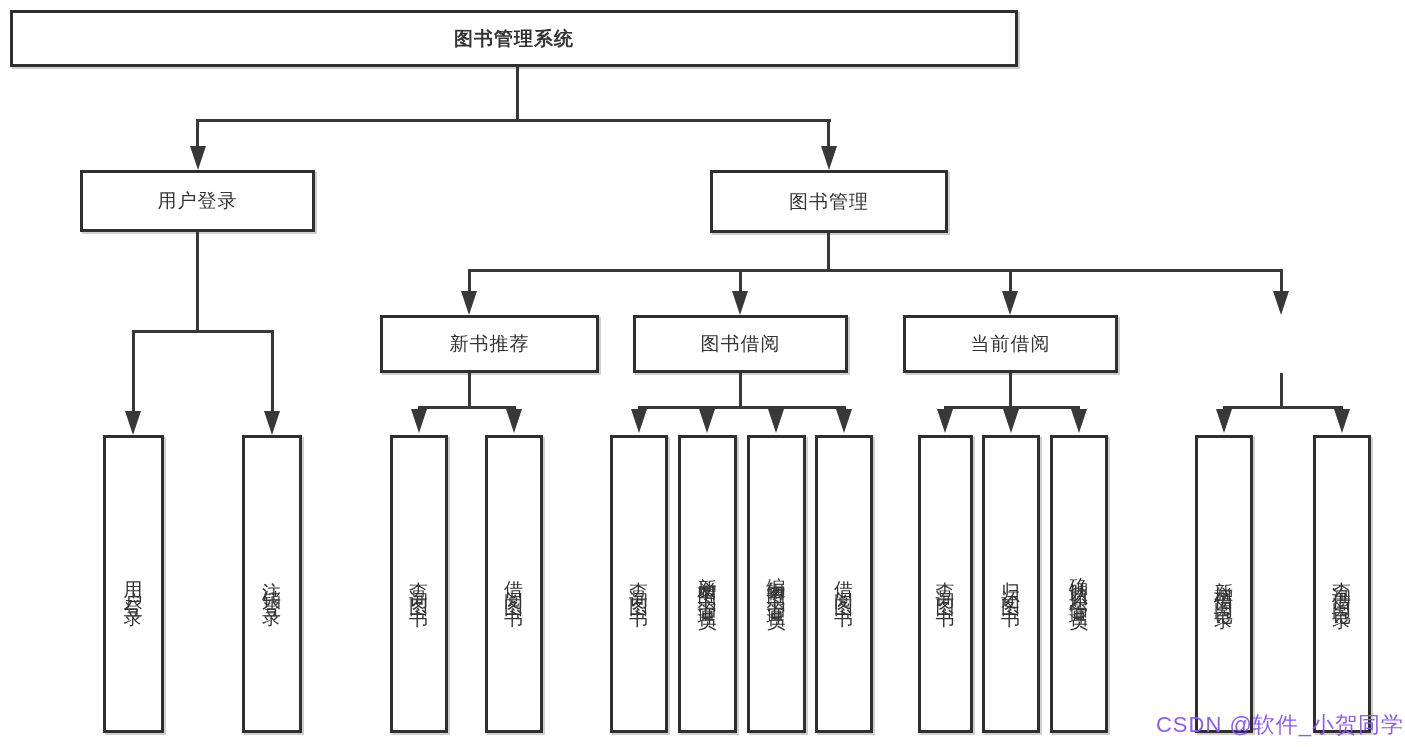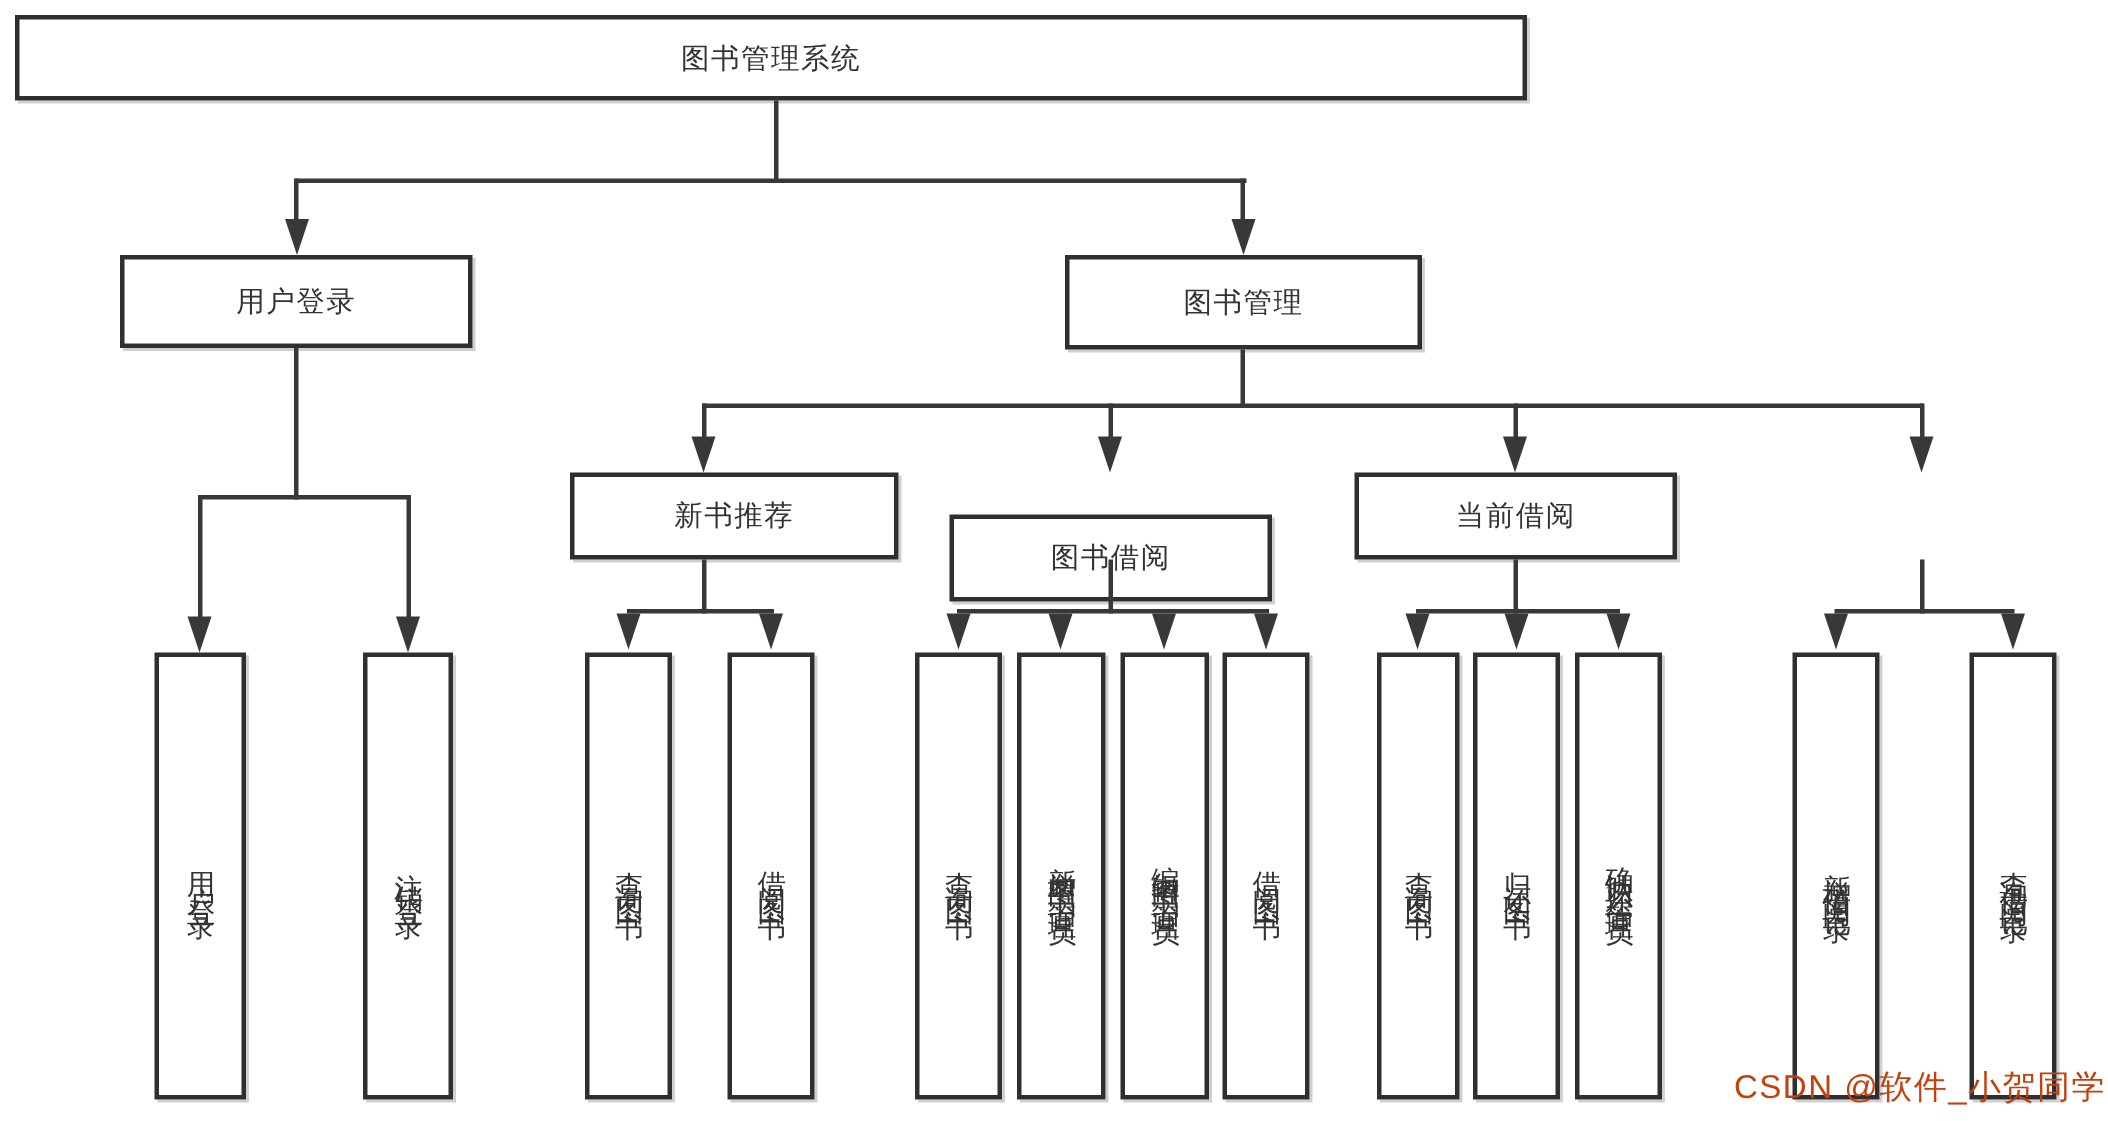--- a/index.html
+++ b/index.html
@@ -39,32 +39,32 @@
     border-left: 8px solid transparent;
     border-right: 8px solid transparent;
     border-top: 24px solid #383838;
   }
   .watermark {
     position: absolute;
     left: 1148px;
     top: 710px;
     width: 256px;
     font-size: 22px;
-    color: #c2410c;
+    color: #8b5cf6;
     text-align: right;
     letter-spacing: 1px;
     white-space: nowrap;
   }
 </style>
 </head>
 <body>
 
 <div id="canvas">
 
-  <div class="node hnode" style="left:10px; top:10px; width:1008px; height:57px;">
+  <div class="node hnode" style="left:10px; top:10px; width:1008px; height:57px;font-weight:bold;">
     <span>图书管理系统</span>
   </div>
 
   <div class="v-line" style="left:516px; top:67px; height:53px;"></div>
   <div class="h-line" style="left:197px; top:119px; width:634px;"></div>
   <div class="v-line" style="left:196px; top:119px; height:29px;"></div>
   <div class="arrow-down" style="left:190px; top:146px;"></div>
   <div class="v-line" style="left:827px; top:119px; height:29px;"></div>
   <div class="arrow-down" style="left:821px; top:146px;"></div>
 
@@ -89,21 +89,21 @@
   <div class="v-line" style="left:739px; top:269px; height:24px;"></div>
   <div class="arrow-down" style="left:732px; top:291px;"></div>
   <div class="v-line" style="left:1009px; top:269px; height:24px;"></div>
   <div class="arrow-down" style="left:1002px; top:291px;"></div>
   <div class="v-line" style="left:1280px; top:269px; height:24px;"></div>
   <div class="arrow-down" style="left:1273px; top:291px;"></div>
 
   <div class="node hnode" style="left:380px; top:315px; width:219px; height:58px;">
     <span>新书推荐</span>
   </div>
-  <div class="node hnode" style="left:633px; top:315px; width:215px; height:58px;margin-top:28px;">
+  <div class="node hnode" style="left:633px; top:315px; width:215px; height:58px;">
     <span>图书借阅</span>
   </div>
   <div class="node hnode" style="left:903px; top:315px; width:215px; height:58px;">
     <span>当前借阅</span>
   </div>
 
   <div class="v-line" style="left:468px; top:373px; height:36px;"></div>
   <div class="h-line" style="left:418px; top:406px; width:98px;"></div>
   <div class="arrow-down" style="left:411px; top:409px;"></div>
   <div class="arrow-down" style="left:506px; top:409px;"></div>

